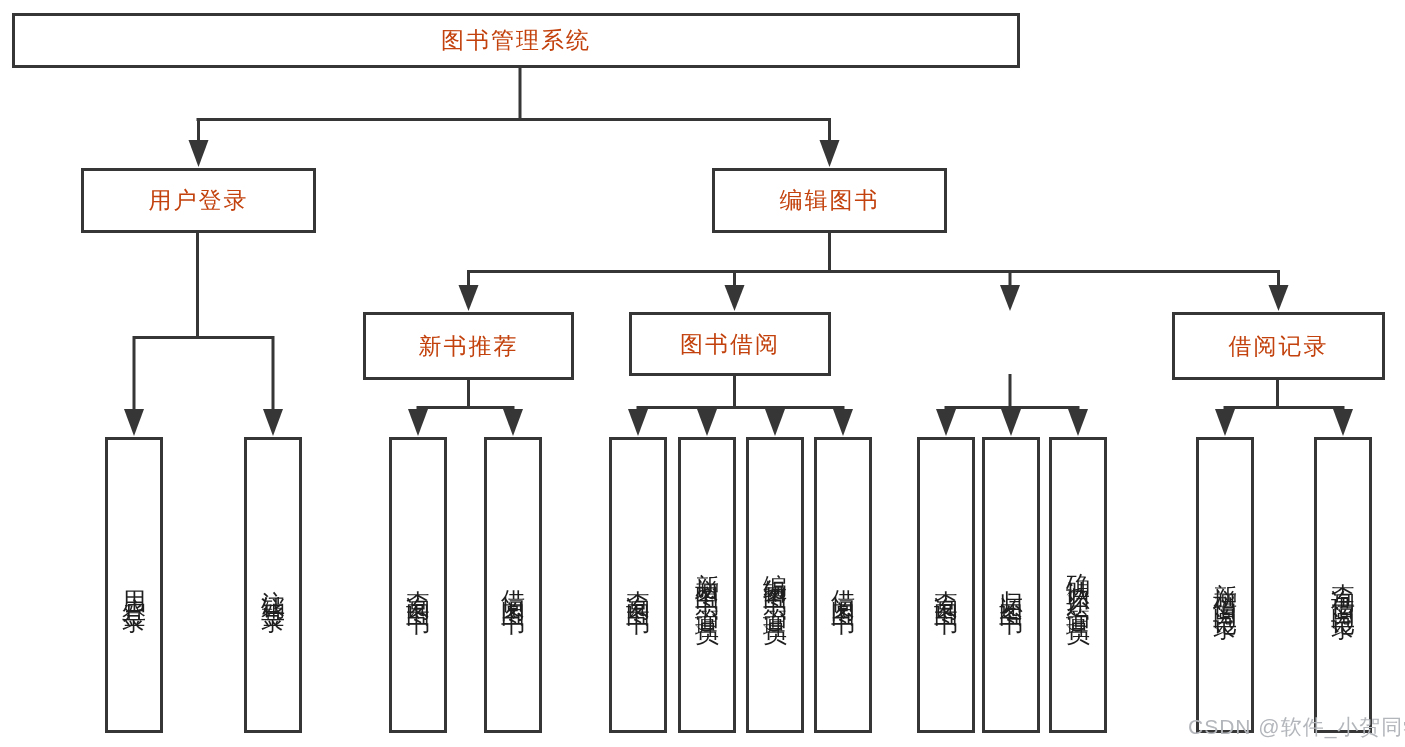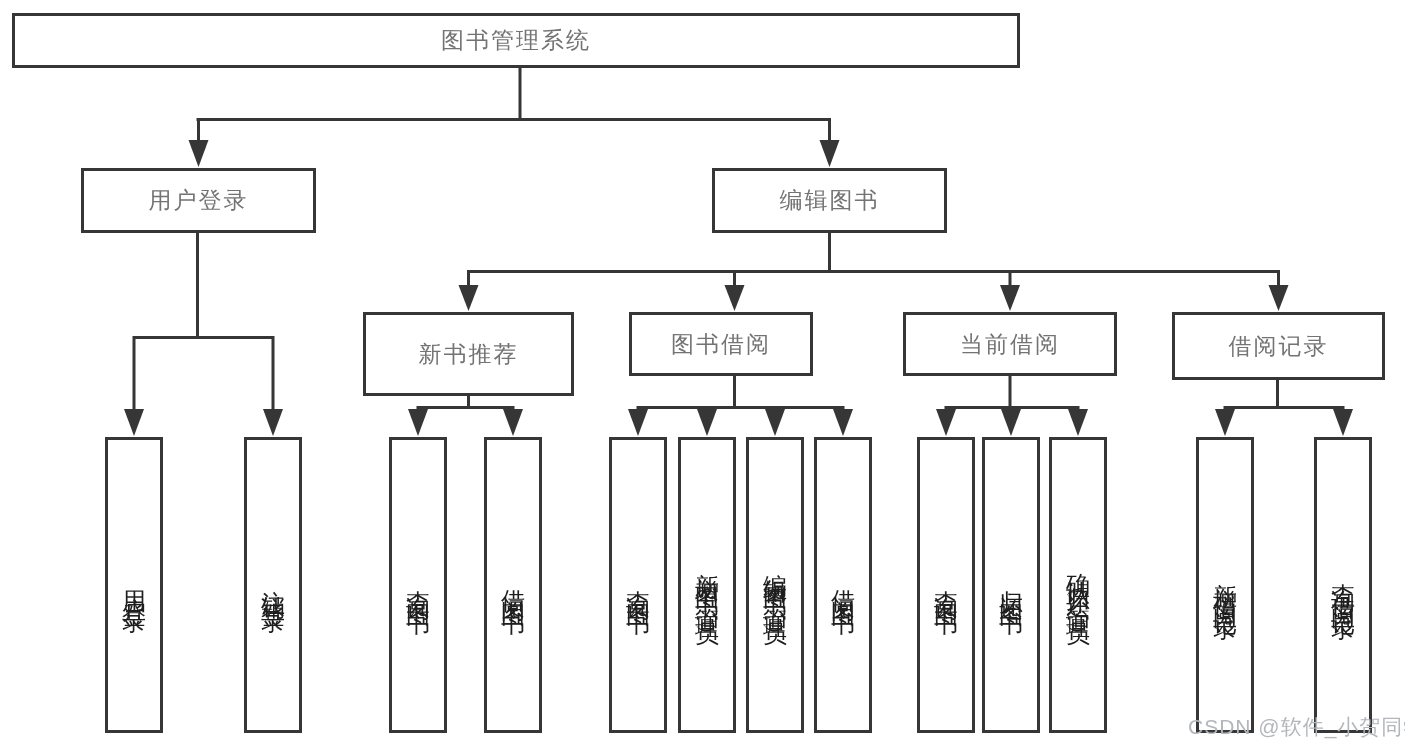--- a/index.html
+++ b/index.html
@@ -17,21 +17,21 @@
     background:#ffffff;
     border:3px solid #363636;
     display:flex;
     align-items:center;
     justify-content:center;
     z-index:1;
   }
   .lbl{
     font-size:23px;
     letter-spacing:2px;
-    color:#737373;
+    color:#c2410c;
     white-space:nowrap;
   }
   .vlbl{
     writing-mode:vertical-rl;
     text-orientation:mixed;
     font-size:24px;
     letter-spacing:7px;
     line-height:1;
     color:#1e1e1e;
   }
@@ -94,28 +94,25 @@
     <span class="lbl">图书管理系统</span>
   </div>
 
   <div class="box" style="left:81px;top:168px;width:235px;height:65px">
     <span class="lbl">用户登录</span>
   </div>
   <div class="box" style="left:712px;top:168px;width:235px;height:65px">
     <span class="lbl">编辑图书</span>
   </div>
 
-  <div class="box" style="left:363px;top:312px;width:211px;height:84px">
+  <div class="box" style="left:363px;top:312px;width:211px;height:68px">
     <span class="lbl">新书推荐</span>
   </div>
-  <div class="box" style="left:629px;top:312px;width:184px;height:64px">
+  <div class="box" style="left:629px;top:312px;width:202px;height:64px">
     <span class="lbl">图书借阅</span>
-  </div>
-  <div class="box" style="left:903px;top:312px;width:214px;height:64px">
-    <span class="lbl">当前借阅</span>
   </div>
   <div class="box" style="left:1172px;top:312px;width:213px;height:68px">
     <span class="lbl">借阅记录</span>
   </div>
 
   <div class="box" style="left:105px;top:437px;width:58px;height:296px">
     <span class="vlbl">用户登录</span>
   </div>
   <div class="box" style="left:244px;top:437px;width:58px;height:296px">
     <span class="vlbl">注销登录</span>

